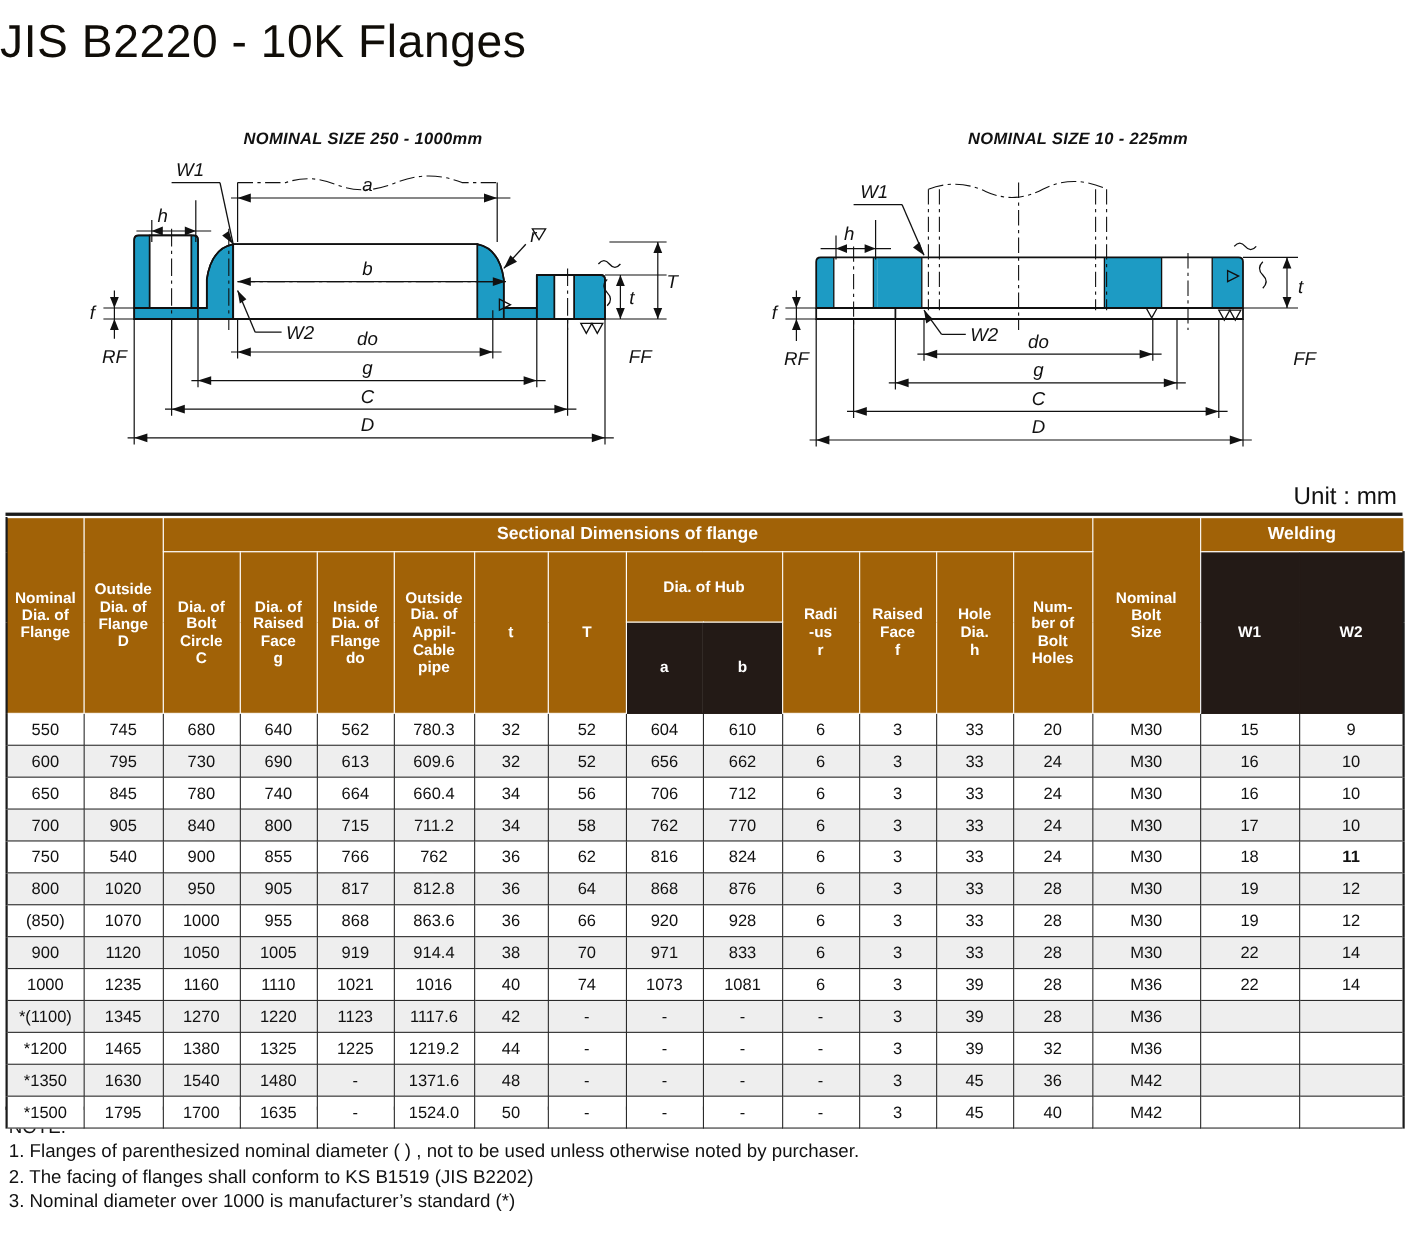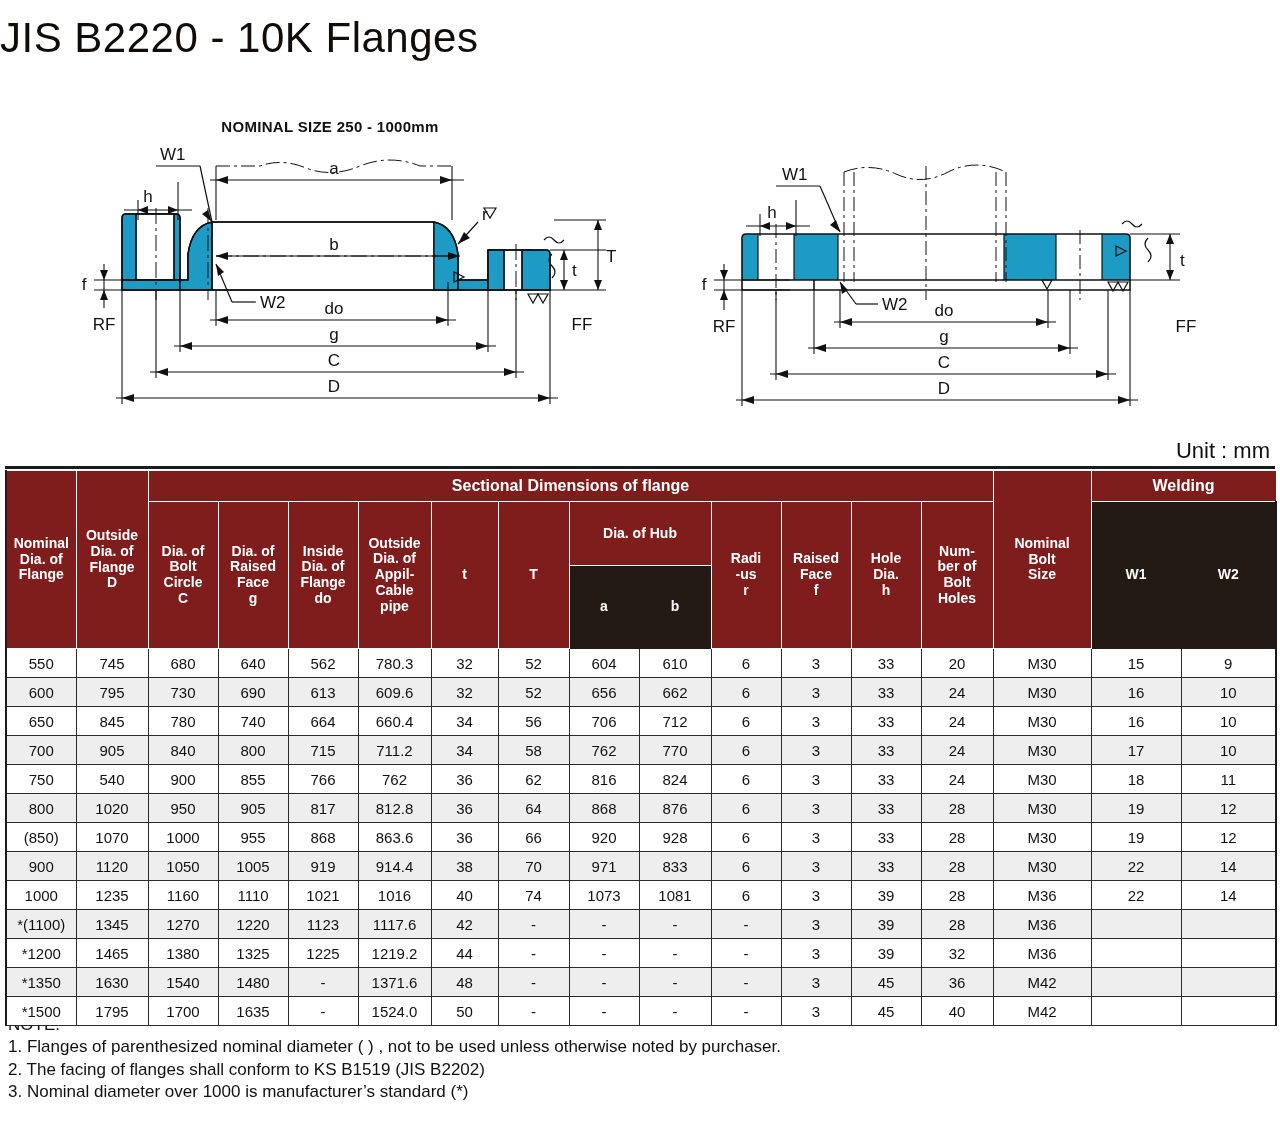--- a/index.html
+++ b/index.html
@@ -29,20 +29,21 @@
     color: #100d08;
   }
 
   
   .diagrams {
     position: absolute;
     top: 104px;
     left: 0;
     width: 1280px;
     height: 330px;
+    font-style: italic;
   }
   .diagram {
     position: absolute;
     top: 0;
   }
   .diagram.left  { left: 60px;  width: 580px; height: 330px; }
   .diagram.right { left: 680px; width: 600px; height: 330px; }
 
   .diagram-caption {
     position: absolute;
@@ -100,21 +101,21 @@
     width: 1270px;
     background: transparent;
   }
   table.flange th, table.flange td {
     border: 1px solid #2b2b2b;
     padding: 0;
     text-align: center;
     vertical-align: middle;
   }
   table.flange thead th {
-    background: #7f1d1d;
+    background: #a16207;
     color: #ffffff;
     font-size: 14px;
     font-weight: bold;
     line-height: 1.12;
     padding: 2px 1px;
     border-color: #ffffff;
   }
   table.flange thead th.dark {
     background: #231a16;
     color: #ffffff;
@@ -338,20 +339,21 @@
         <line x1="490" y1="186" x2="490" y2="300"></line>
         <line x1="56" y1="294" x2="498" y2="294"></line>
       </g>
       <polygon points="62,294 74,290 74,298" fill="#111"></polygon>
       <polygon points="490,294 478,290 478,298" fill="#111"></polygon>
       <text class="dlabel" x="274" y="288" text-anchor="middle">D</text>
     </svg>
   </div>
 
   <div class="diagram right">
+    <div class="diagram-caption">NOMINAL SIZE 10 - 225mm</div>
     <svg width="600" height="330" viewBox="0 0 600 330">
 
       <g stroke="none">
         <path d="M 62 134 Q 62 130 66 130 L 118 130 L 118 176 L 62 176 Z" fill="#1d9bc4"></path>
         <rect x="78" y="130" width="36" height="46" fill="#ffffff"></rect>
         <path d="M 118 130 L 158 130 L 158 176 L 118 176 Z" fill="#1d9bc4"></path>
         <rect x="158" y="130" width="166" height="46" fill="#ffffff"></rect>
         <rect x="324" y="130" width="52" height="46" fill="#1d9bc4"></rect>
         <rect x="376" y="130" width="46" height="46" fill="#ffffff"></rect>
         <path d="M 422 130 L 446 130 Q 450 130 450 134 L 450 176 L 422 176 Z" fill="#1d9bc4"></path>
@@ -624,21 +626,21 @@
           <td>36</td>
           <td>62</td>
           <td>816</td>
           <td>824</td>
           <td>6</td>
           <td>3</td>
           <td>33</td>
           <td>24</td>
           <td>M30</td>
           <td>18</td>
-          <td style="border-right: 2px solid rgb(27, 27, 27);">11</td>
+          <td style="border-right: 2px solid rgb(27, 27, 27); font-weight: bold;">11</td>
         </tr>
         <tr class="alt">
           <td style="border-left: 2px solid rgb(27, 27, 27);">800</td>
           <td>1020</td>
           <td>950</td>
           <td>905</td>
           <td>817</td>
           <td>812.8</td>
           <td>36</td>
           <td>64</td>

